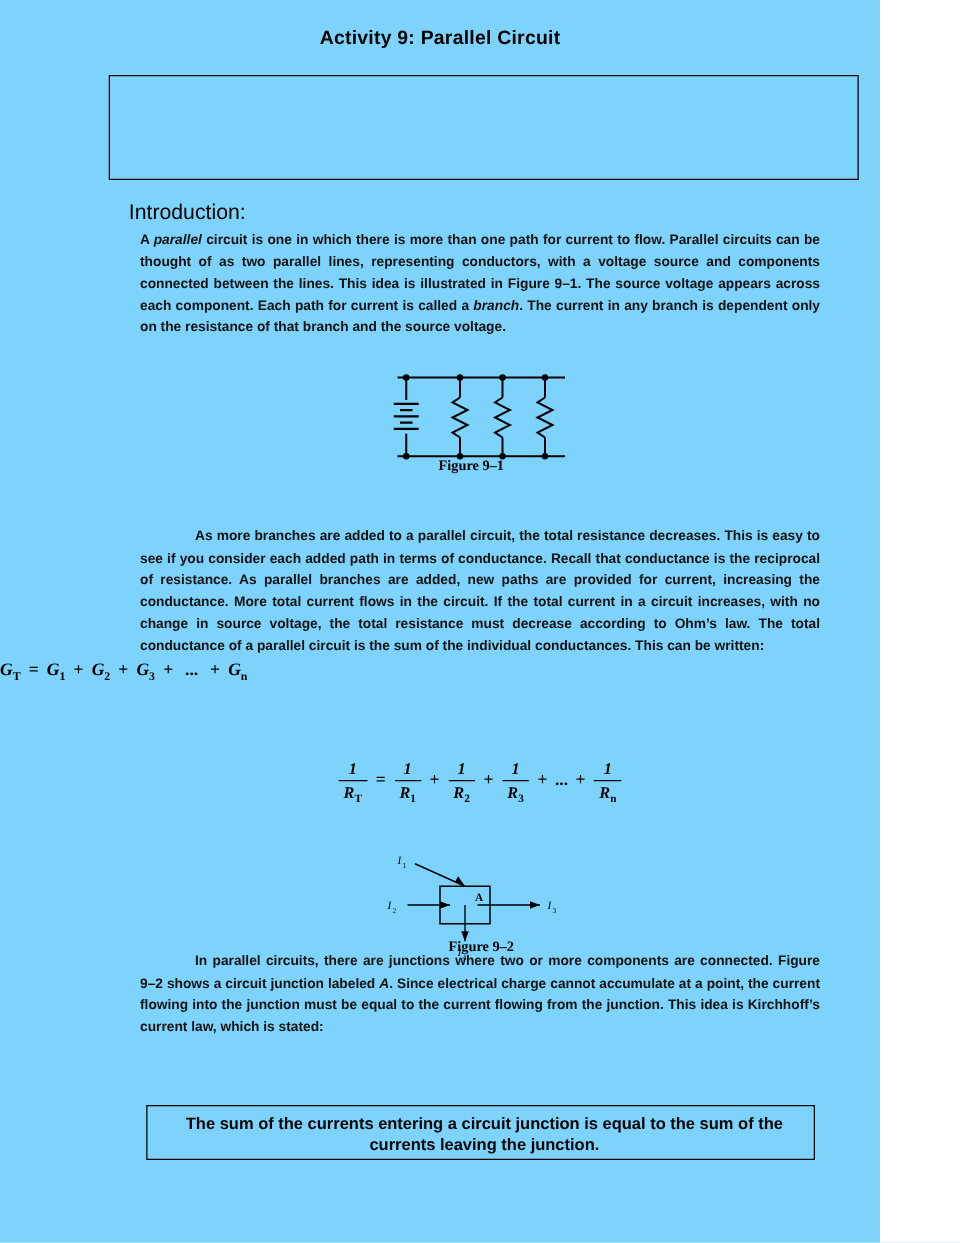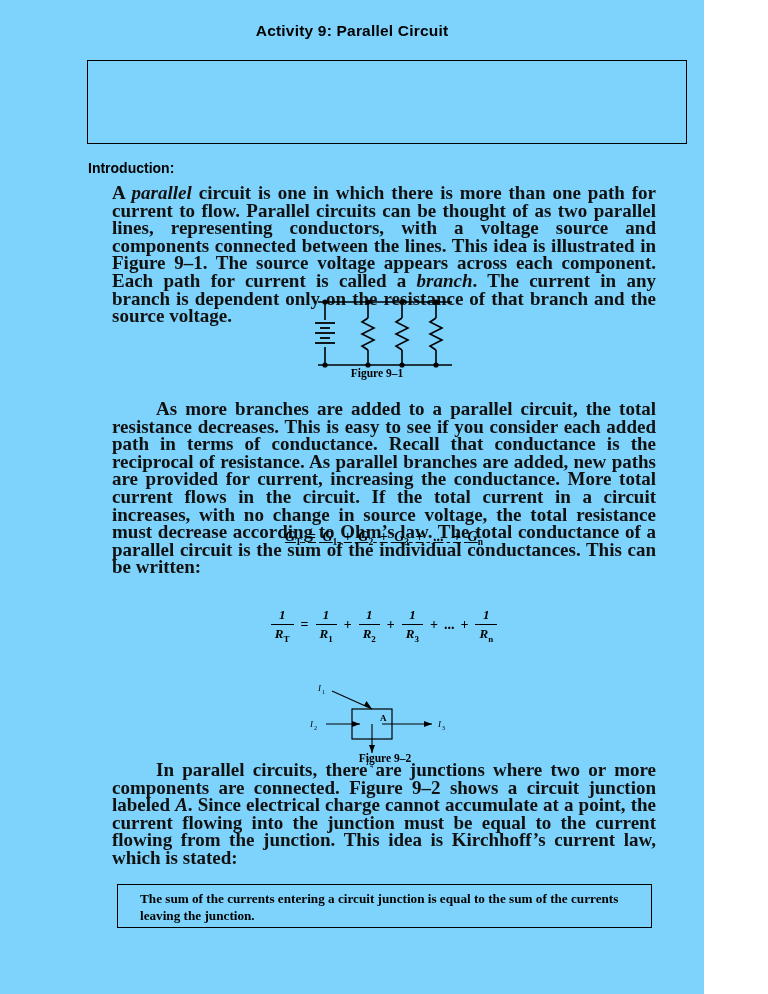--- a/index.html
+++ b/index.html
@@ -39,38 +39,38 @@
     width: 100%;
     text-align: center;
     font-family: "Liberation Sans", sans-serif;
     font-weight: bold;
     font-size: 15.5px;
     letter-spacing: 0.2px;
   }
   
   .intro-heading {
     position: absolute;
-    left: 88px;
+    left: 103px;
     top: 160px;
     font-family: "Liberation Sans", sans-serif;
-    font-weight: bold;
-    font-size: 14px;
+    font-weight: normal;
+    font-size: 17px;
   }
   
   .para {
     position: absolute;
-    font-family: Liberation Serif, serif;
-    font-size: 19px;
+    font-family: Liberation Sans, sans-serif;
+    font-size: 11px;
     line-height: 17.6px;
     text-align: justify;
     color: #111;
     font-weight: 600;
   }
   .p1 { left: 112px; top: 184px; width: 544px; }
-  .p2 { left: 112px; top: 400px; width: 544px; text-indent: 44px; }
+  .p2 { left: 112px; top: 421px; width: 544px; text-indent: 44px; }
   .p3 { left: 112px; top: 563px; width: 544px; text-indent: 36px; }
   .p4 { left: 112px; top: 761px; width: 544px; text-indent: 44px; }
 
   .para i { font-style: italic; }
 
   
   .fig1-wrap {
     position: absolute;
     left: 300px;
     top: 290px;
@@ -86,26 +86,25 @@
     font-family: "Liberation Serif", serif;
     font-size: 11.5px;
     font-weight: bold;
   }
   
   .formula-gt {
     position: absolute;
     left: 0;
     top: 529px;
     width: 768px;
-    text-align: center;
+    text-align: left;
     font-family: "Liberation Serif", serif;
     font-size: 14px;
     font-style: italic;
     font-weight: bold;
-    text-decoration: underline;
   }
   .formula-gt sub { font-size: 9.5px; font-style: normal; }
 
   
   .formula-rt {
     position: absolute;
     left: 0;
     top: 607px;
     width: 768px;
     display: flex;
@@ -162,24 +161,25 @@
     width: 535px;
     height: 44px;
     border: 1px solid #000;
     box-sizing: border-box;
   }
   .law-text {
     position: absolute;
     left: 140px;
     top: 890px;
     width: 495px;
-    font-family: Liberation Serif, serif;
+    font-family: Liberation Sans, sans-serif;
     font-size: 13.2px;
     line-height: 17px;
     font-weight: 600;
+    text-align: center;
   }
   svg { display: block; }
 </style>
 </head>
 <body>
 
 <div class="page">
 
   <div class="title-box"></div>
   <div class="title-text">Activity 9: Parallel Circuit</div>

